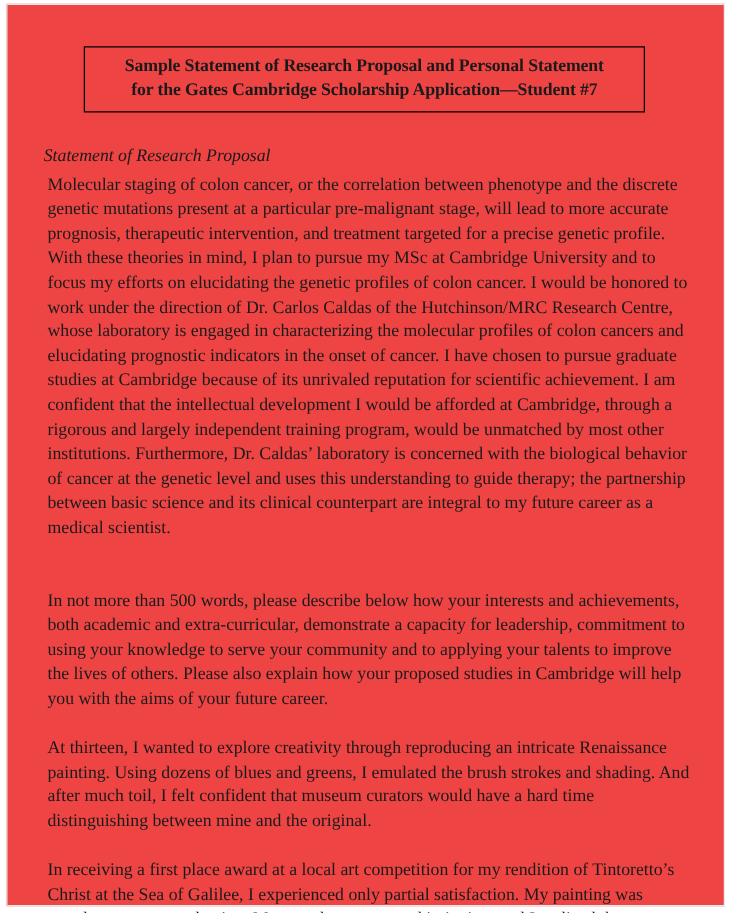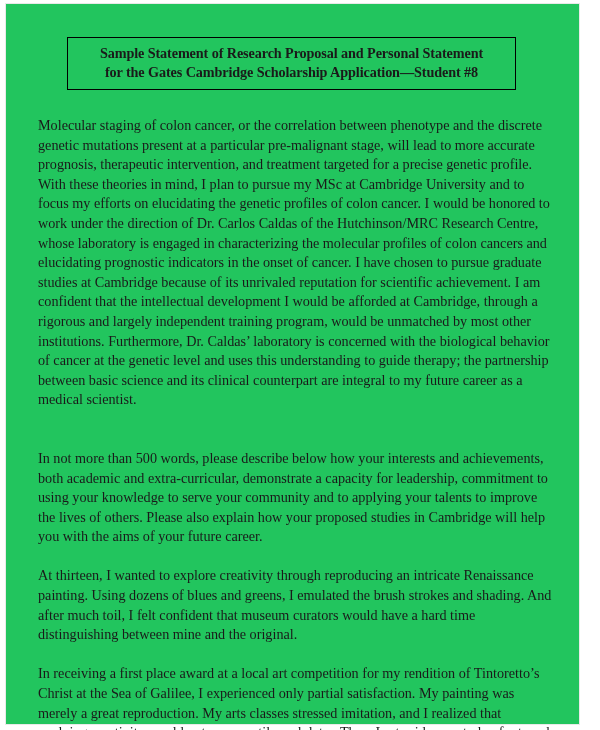--- a/index.html
+++ b/index.html
@@ -15,21 +15,21 @@
     color: #1a1a1a;
     overflow: hidden;
   }
 
   .page {
     position: absolute;
     left: 5px;
     top: 3px;
     width: 575px;
     height: 722px;
-    background: #22c55e;
+    background: #ef4444;
     border: 1px solid #e9e9e9;
     box-sizing: border-box;
   }
 
   .page-inner {
     position: absolute;
     left: 29px;
     top: 0;
     width: 521px;
     height: 100%;
@@ -86,25 +86,26 @@
   }
 </style>
 </head>
 <body>
 
 <div class="page">
   <div class="page-inner">
 
     <div class="title-box">
       <div class="title-line">Sample Statement of Research Proposal and Personal Statement</div>
-      <div class="title-line">for the Gates Cambridge Scholarship Application—Student #8</div>
+      <div class="title-line">for the Gates Cambridge Scholarship Application—Student #7</div>
     </div>
 
     <div class="body-text">
 
+      <div class="section-heading">Statement of Research Proposal</div>
 
       <p class="para">Molecular staging of colon cancer, or the correlation between phenotype and the discrete genetic mutations present at a particular pre-malignant stage, will lead to more accurate prognosis, therapeutic intervention, and treatment targeted for a precise genetic profile. With these theories in mind, I plan to pursue my MSc at Cambridge University and to focus my efforts on elucidating the genetic profiles of colon cancer. I would be honored to work under the direction of Dr. Carlos Caldas of the Hutchinson/MRC Research Centre, whose laboratory is engaged in characterizing the molecular profiles of colon cancers and elucidating prognostic indicators in the onset of cancer. I have chosen to pursue graduate studies at Cambridge because of its unrivaled reputation for scientific achievement. I am confident that the intellectual development I would be afforded at Cambridge, through a rigorous and largely independent training program, would be unmatched by most other institutions. Furthermore, Dr. Caldas’ laboratory is concerned with the biological behavior of cancer at the genetic level and uses this understanding to guide therapy; the partnership between basic science and its clinical counterpart are integral to my future career as a medical scientist.</p>
 
       <p class="para prompt gap-large">In not more than 500 words, please describe below how your interests and achievements, both academic and extra-curricular, demonstrate a capacity for leadership, commitment to using your knowledge to serve your community and to applying your talents to improve the lives of others. Please also explain how your proposed studies in Cambridge will help you with the aims of your future career.</p>
 
       <p class="para spaced">At thirteen, I wanted to explore creativity through reproducing an intricate Renaissance painting. Using dozens of blues and greens, I emulated the brush strokes and shading. And after much toil, I felt confident that museum curators would have a hard time distinguishing between mine and the original.</p>
 
       <p class="para spaced"><span>In receiving a first place award at a local art competition for my rendition of Tintoretto’s </span><span class="italic">Christ at the Sea of Galilee</span><span>, I experienced only partial satisfaction. My painting was merely a great reproduction. My arts classes stressed imitation, and I realized that applying creativity would not occur until much later. Thus, I set aside my study of art, and continued my pursuit of creativity.</span></p>
 
     </div>

